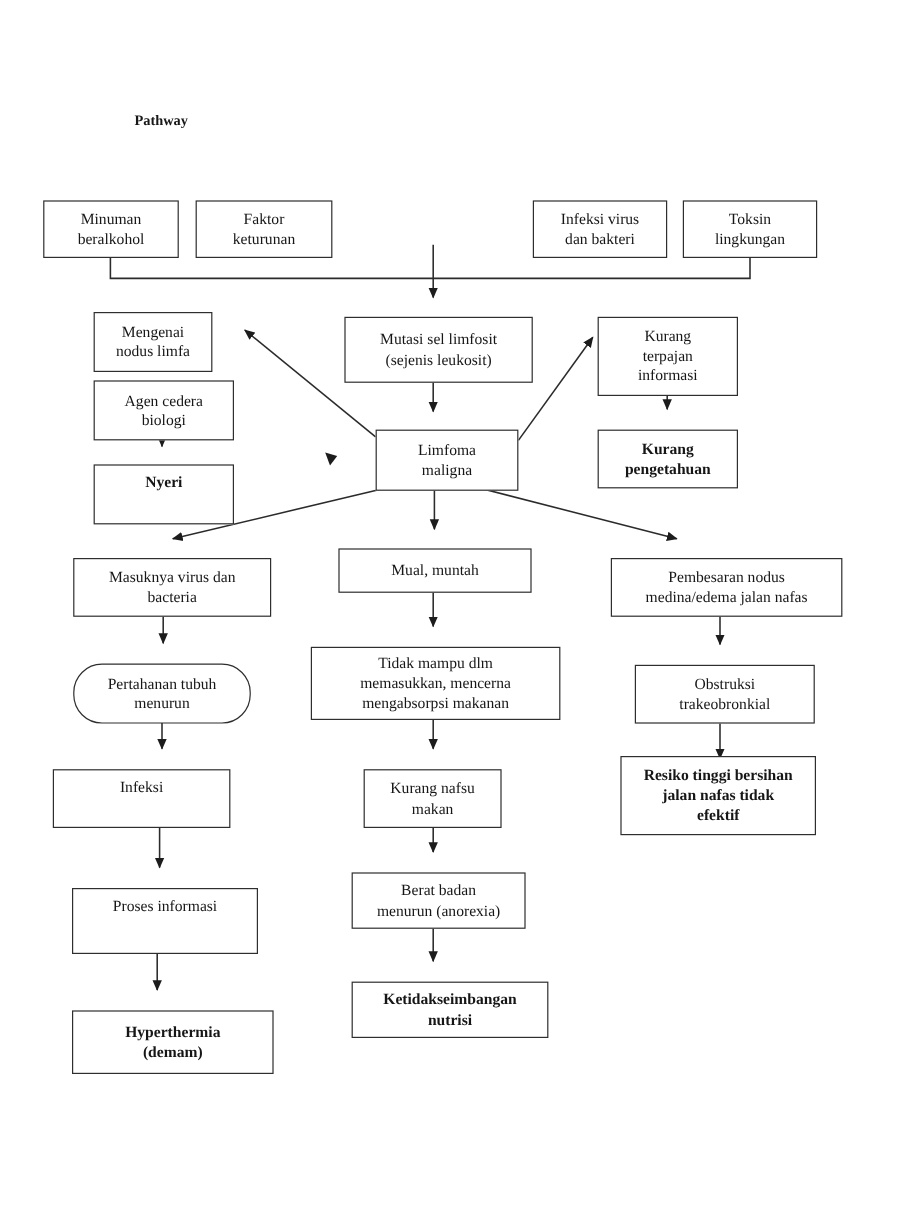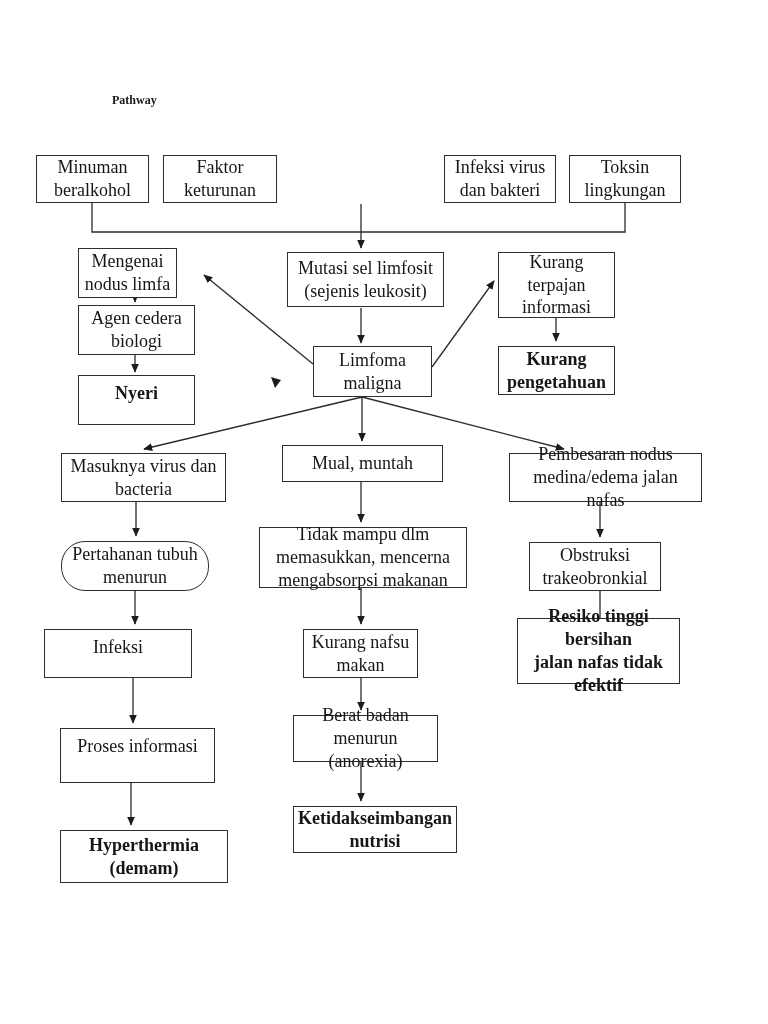--- a/index.html
+++ b/index.html
@@ -9,22 +9,22 @@
     overflow:hidden;
   }
   .title {
     position:absolute; left:112px; top:93px;
     font-weight:bold; font-size:12px; color:#181818;
   }
   .box {
     position:absolute; box-sizing:border-box;
     border:1.4px solid #2e2e2e; background:#ffffff;
     display:flex; align-items:center; justify-content:center;
-    text-align:center; font-size:18px; line-height:1.27;
-    white-space:pre-line; padding:2px 4px; color:#161616;
+    text-align:center; font-size:13px; line-height:1.27;
+    white-space:pre-line; padding:2px 4px; color:#161616;margin-top:12px;
   }
   .bold { font-weight:bold; }
   .vtop { align-items:flex-start; padding-top:6px; }
   svg.edges { position:absolute; left:0; top:0; pointer-events:none; }
 </style>
 </head>
 <body>
 
 <div class="page">
 
@@ -98,21 +98,21 @@
 bacteria</div>
   <div class="box" style="left:282px; top:445px; width:161px; height:37px;">Mual, muntah</div>
   <div class="box" style="left:509px; top:453px; width:193px; height:49px;">Pembesaran nodus
 medina/edema jalan nafas</div>
 
   <div class="box" style="left:61px;  top:541px; width:148px; height:50px;border-radius:24px;">Pertahanan tubuh
 menurun</div>
   <div class="box" style="left:259px; top:527px; width:208px; height:61px;">Tidak mampu dlm
 memasukkan, mencerna
 mengabsorpsi makanan</div>
-  <div class="box" style="left:529px; top:542px; width:132px; height:49px;">Obstruksi
+  <div class="box" style="left:529px; top:542px; width:150px; height:49px;">Obstruksi
 trakeobronkial</div>
 
   <div class="box vtop" style="left:44px; top:629px; width:148px; height:49px;">Infeksi</div>
   <div class="box" style="left:303px; top:629px; width:115px; height:49px;">Kurang nafsu
 makan</div>
   <div class="box bold" style="left:517px; top:618px; width:163px; height:66px;">Resiko tinggi bersihan
 jalan nafas tidak
 efektif</div>
 
   <div class="box vtop" style="left:60px; top:728px; width:155px; height:55px;">Proses informasi</div>

